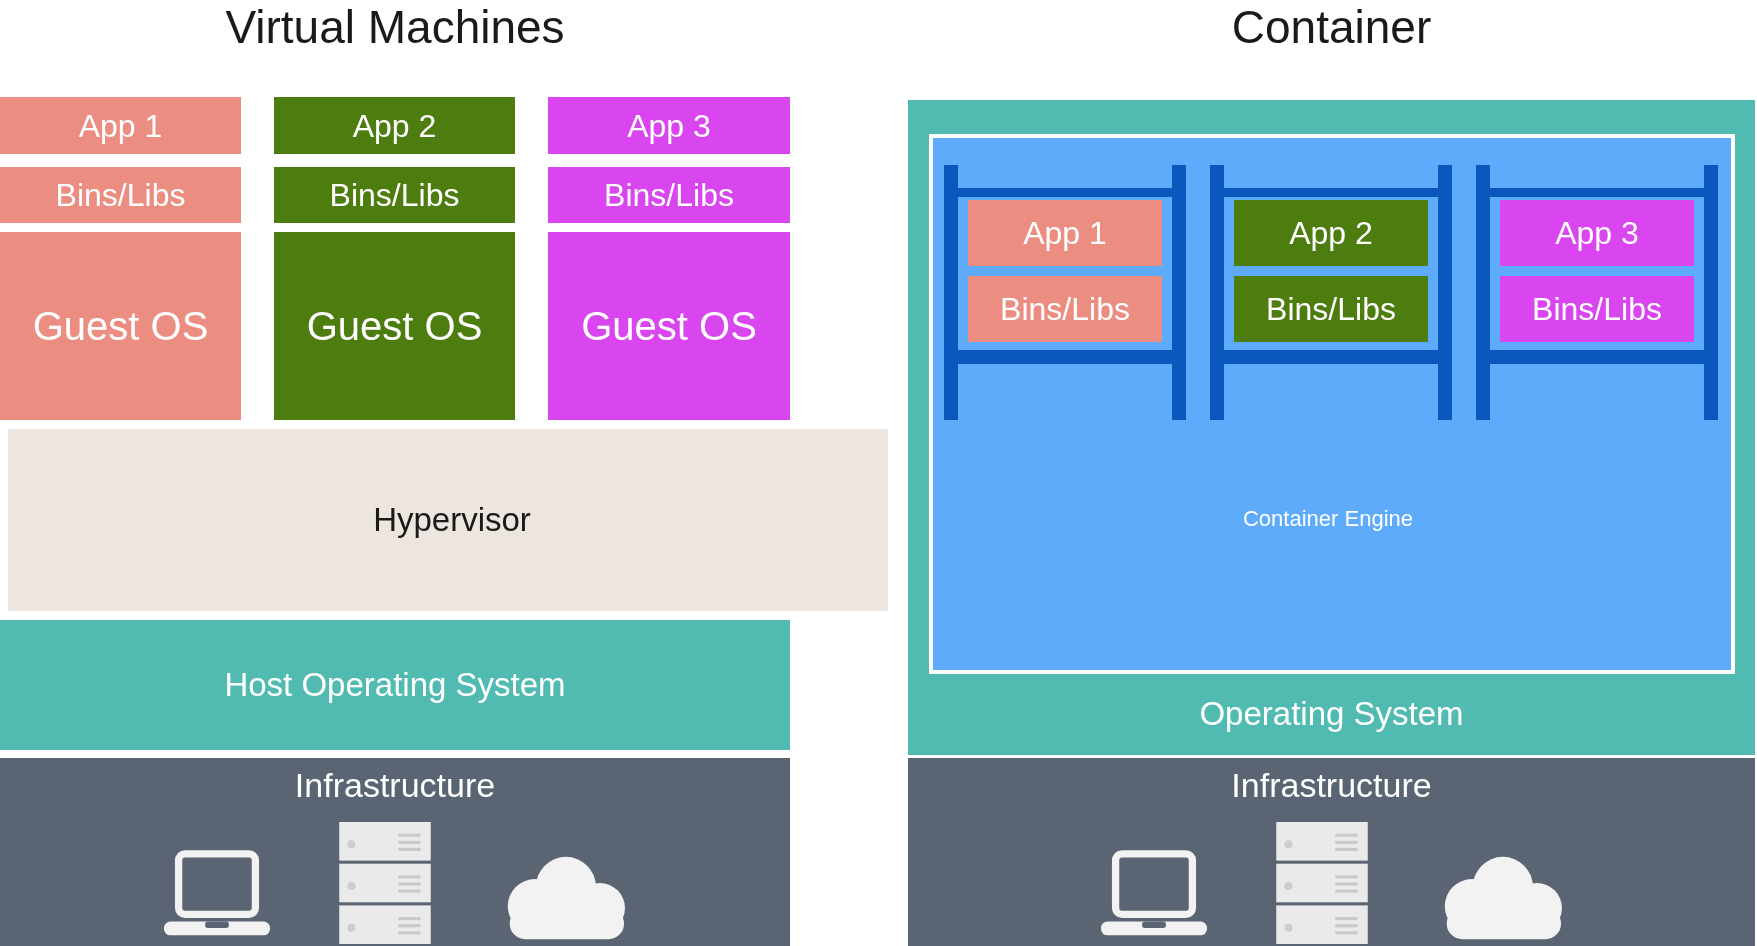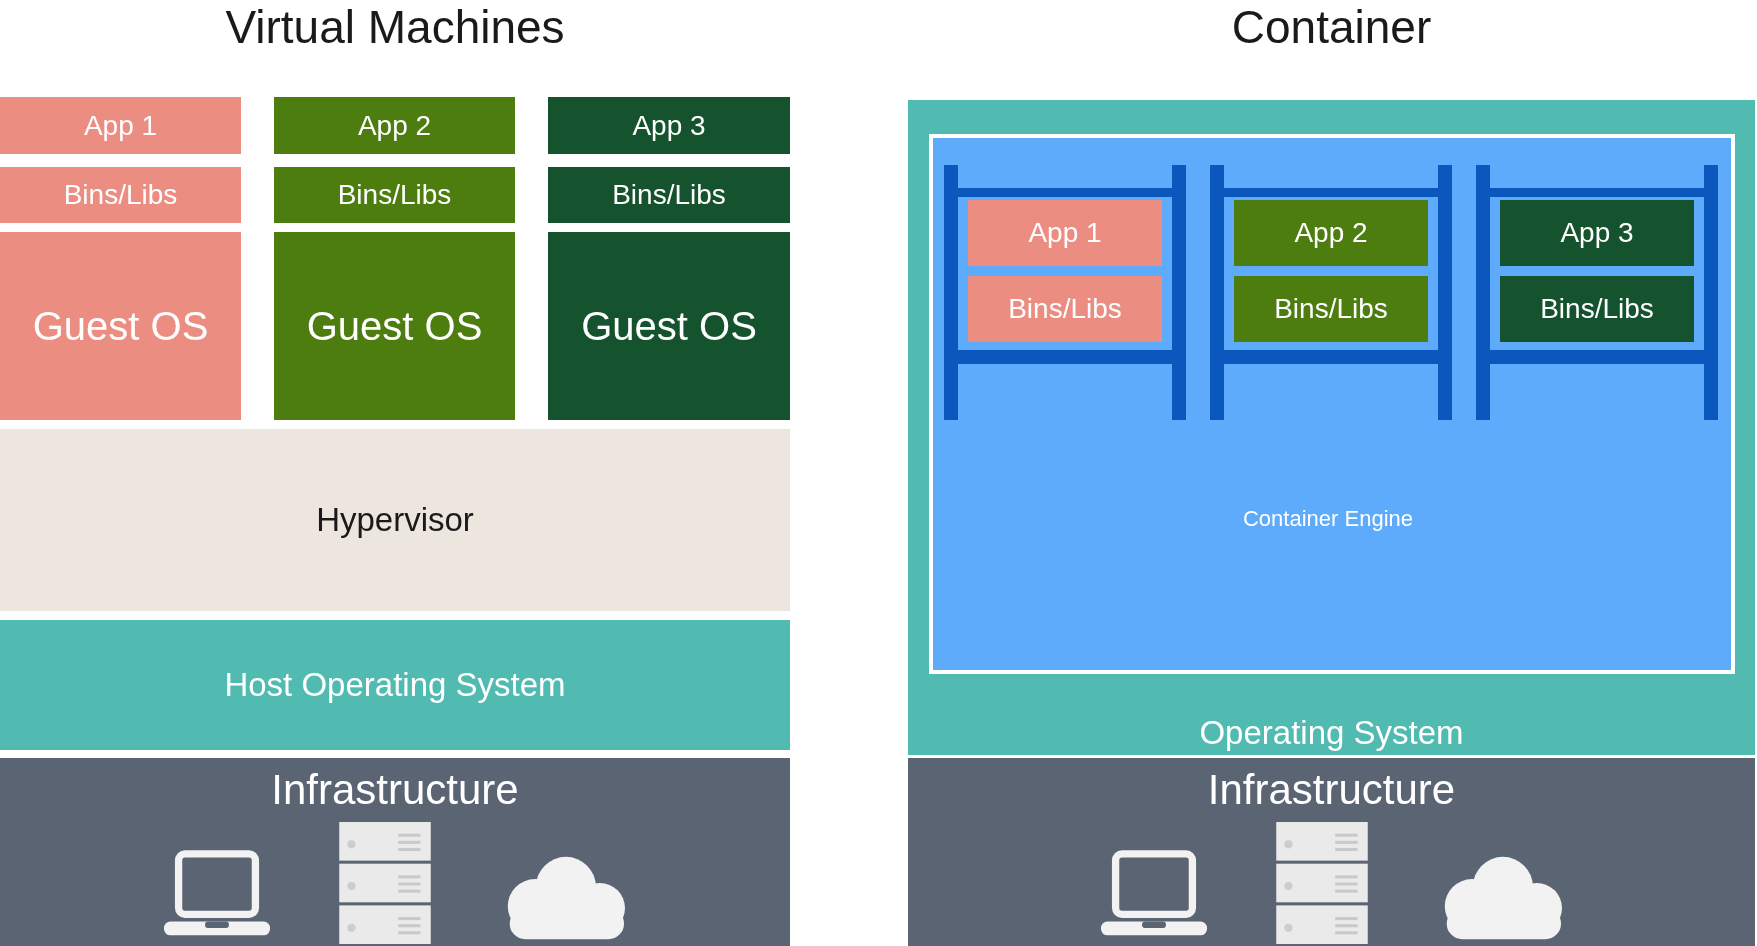--- a/index.html
+++ b/index.html
@@ -3,48 +3,48 @@
 <meta charset="utf-8">
 <style>
   html,body{margin:0;padding:0;background:#ffffff;}
   .canvas{
     position:relative;width:1757px;height:946px;background:#ffffff;overflow:hidden;
     font-family:"Liberation Sans", sans-serif;
   }
   .abs{position:absolute;}
   .box{
     position:absolute;display:flex;align-items:center;justify-content:center;
-    color:#ffffff;font-size:28px;line-height:1;white-space:nowrap;
+    color:#ffffff;font-size:32px;line-height:1;white-space:nowrap;
   }
   .title{
     position:absolute;text-align:center;color:#1a1a1a;font-size:46px;
     letter-spacing:0px;
   }
   .c-salmon{background:#EC8D82;}
   .c-red{background:#4d7c0f;}
-  .c-darkred{background:#14532d;}
+  .c-darkred{background:#d946ef;}
   .band{
     position:absolute;display:flex;align-items:center;justify-content:center;
     font-size:33px;
   }
   .beige{background:#EDE6DF;color:#1a1a1a;}
   .teal{background:#52BBB1;color:#ffffff;}
   .slate{background:#5A6472;color:#ffffff;}
   .bluebox{
     position:absolute;background:#5FABFB;border:4px solid #ffffff;
   }
   .rail{position:absolute;background:#0A58BE;}
   .label-center{
     position:absolute;display:flex;align-items:center;justify-content:center;
     color:#ffffff;
   }
   .guest{font-size:40px;}
   .infra-label{
     position:absolute;left:0;right:0;top:8px;text-align:center;
-    color:#ffffff;font-size:42px;
+    color:#ffffff;font-size:34px;
   }
   .icon-row{
     position:absolute;left:0;right:0;top:52px;height:134px;
     display:flex;align-items:flex-end;justify-content:center;gap:58px;
   }
   .icon-row svg{display:block;}
 </style>
 </head>
 <body>
 
@@ -57,21 +57,21 @@
   <div class="box c-salmon guest" style="left:0;top:232px;width:241px;height:188px;">Guest OS</div>
 
   <div class="box c-red" style="left:274px;top:97px;width:241px;height:57px;">App 2</div>
   <div class="box c-red" style="left:274px;top:167px;width:241px;height:56px;">Bins/Libs</div>
   <div class="box c-red guest" style="left:274px;top:232px;width:241px;height:188px;">Guest OS</div>
 
   <div class="box c-darkred" style="left:548px;top:97px;width:242px;height:57px;">App 3</div>
   <div class="box c-darkred" style="left:548px;top:167px;width:242px;height:56px;">Bins/Libs</div>
   <div class="box c-darkred guest" style="left:548px;top:232px;width:242px;height:188px;">Guest OS</div>
 
-  <div class="band beige" style="left:0;top:429px;width:790px;height:182px;">Hypervisor</div>
+  <div class="band beige" style="left:8px;top:429px;width:872px;height:182px;padding-left:8px;">Hypervisor</div>
 
   <div class="band teal" style="left:0;top:620px;width:790px;height:130px;">Host Operating System</div>
 
   <div class="band slate" style="left:0;top:758px;width:790px;height:188px;">
     <div class="infra-label">Infrastructure</div>
     <div class="icon-row">
       <span>
         <svg width="128" height="96" viewBox="0 0 140 100">
           <rect x="28" y="4" width="84" height="66" rx="7" fill="none" stroke="#F2F2F2" stroke-width="8"></rect>
           <rect x="12" y="78" width="116" height="15" rx="7" fill="#F2F2F2"></rect>
@@ -132,21 +132,21 @@
 
   <div class="rail" style="left:1476px;top:165px;width:14px;height:255px;"></div>
   <div class="rail" style="left:1704px;top:165px;width:14px;height:255px;"></div>
   <div class="rail" style="left:1490px;top:188px;width:214px;height:9px;"></div>
   <div class="rail" style="left:1490px;top:350px;width:214px;height:14px;"></div>
   <div class="box c-darkred" style="left:1500px;top:200px;width:194px;height:66px;">App 3</div>
   <div class="box c-darkred" style="left:1500px;top:276px;width:194px;height:66px;">Bins/Libs</div>
 
   <div class="label-center" style="left:933px;top:498px;width:790px;height:42px;font-size:22px;">Container Engine</div>
 
-  <div class="label-center" style="left:908px;top:693px;width:847px;height:42px;font-size:33px;margin-top:19px;">Operating System</div>
+  <div class="label-center" style="left:908px;top:693px;width:847px;height:42px;font-size:33px;">Operating System</div>
 
   <div class="band slate" style="left:908px;top:758px;width:847px;height:188px;">
     <div class="infra-label">Infrastructure</div>
     <div class="icon-row">
       <span>
         <svg width="128" height="96" viewBox="0 0 140 100">
           <rect x="28" y="4" width="84" height="66" rx="7" fill="none" stroke="#F2F2F2" stroke-width="8"></rect>
           <rect x="12" y="78" width="116" height="15" rx="7" fill="#F2F2F2"></rect>
           <rect x="57" y="78" width="26" height="7" rx="3" fill="#5A6472"></rect>
         </svg>

